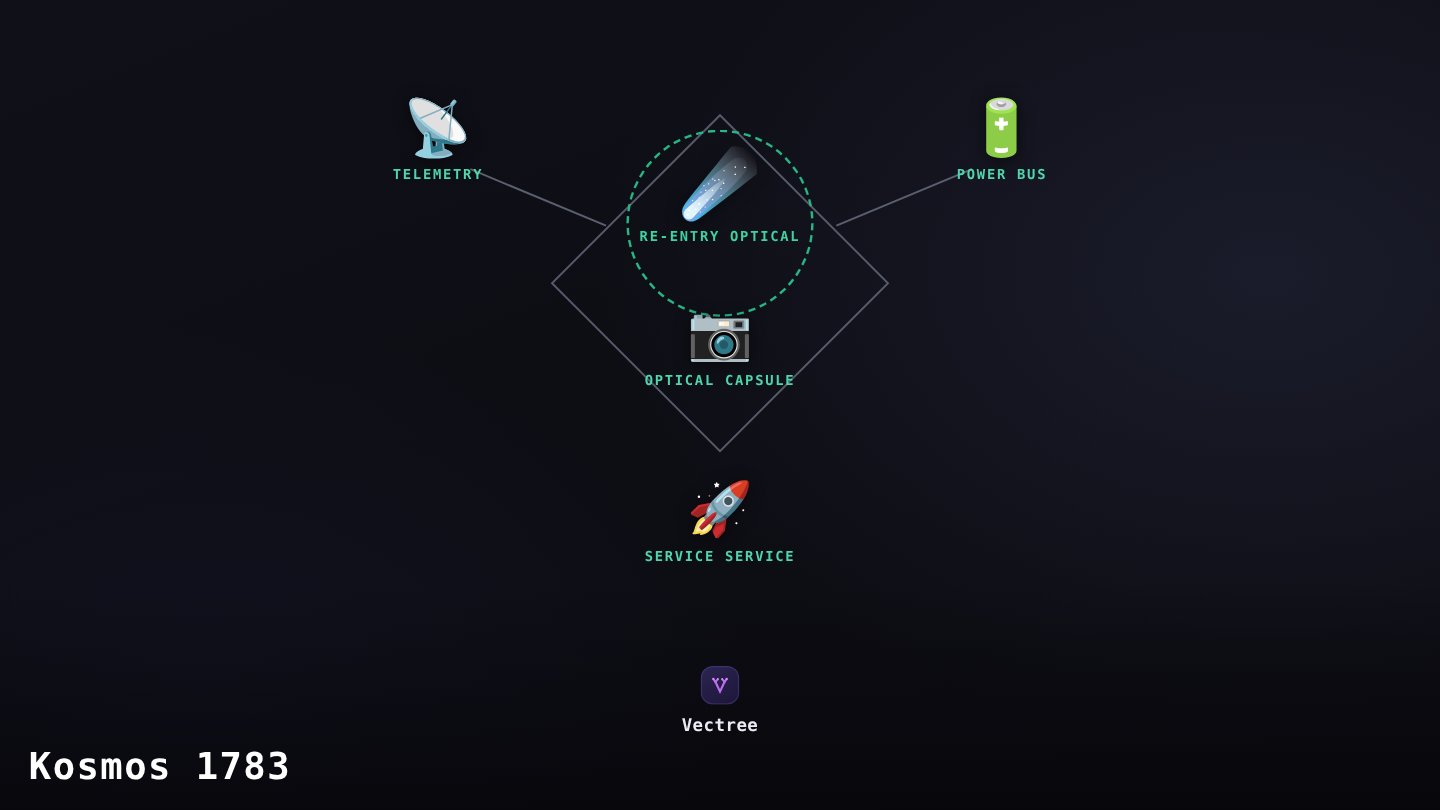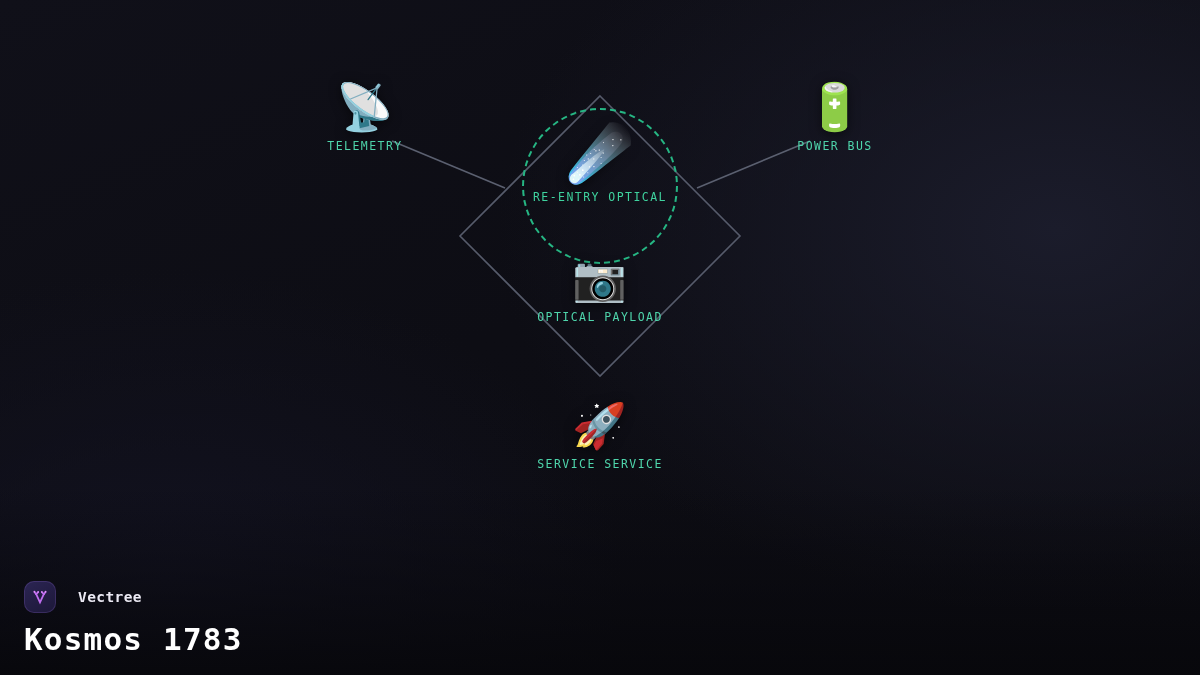--- a/index.html
+++ b/index.html
@@ -45,21 +45,21 @@
   .node-glyph {
     font-family:"DejaVu Sans","Liberation Sans",sans-serif;
     line-height:1;
     text-align:center;
     filter:drop-shadow(0 2px 6px rgba(0,0,0,.55));
   }
   .node-label {
     margin-top:9px;
     font-size:11.5px;
     letter-spacing:1.45px;
-    font-weight:400;
+    font-weight:700;
     color:#4fd6ac;
     text-align:right;
     white-space:nowrap;
   }
   .node.is-focus .node-label { color:#3fd39f; }
 
   .node.sz-lg  .node-glyph { font-size:54px; }
   .node.sz-md  .node-glyph { font-size:46px; }
   .node.sz-sm  .node-glyph { font-size:44px; }
 
@@ -71,21 +71,21 @@
     border:2px dashed #26b784;
     pointer-events:none;
   }
 
   
   #footer {
     position:absolute;
     left:24px; right:24px; bottom:18px;
     z-index:5;
   }
-  .brand { display:flex; align-items:center; gap:22px; margin-bottom:9px; }
+  .brand { display:flex; align-items:center; gap:10px; margin-bottom:9px;flex-direction:column; }
   .brand-mark {
     width:32px; height:32px; border-radius:10px;
     background:linear-gradient(150deg,#2b2553 0%,#231d44 55%,#1c1838 100%);
     display:flex; align-items:center; justify-content:center;
     box-shadow:inset 0 0 0 1px rgba(150,110,220,.22);
     flex:0 0 auto;
   }
   .brand-name {
     font-size:14.5px; font-weight:700; color:#eceaf4; letter-spacing:.4px;
   }
@@ -127,21 +127,21 @@
       <div class="node-label">TELEMETRY</div>
     </div>
 
     <div class="node sz-md" style="left:835px; top:118px;">
       <div class="node-glyph">🔋</div>
       <div class="node-label">POWER BUS</div>
     </div>
 
     <div class="node sz-sm" style="left:600px; top:290px;">
       <div class="node-glyph">📷</div>
-      <div class="node-label">OPTICAL PAYLOAD</div>
+      <div class="node-label">OPTICAL CAPSULE</div>
     </div>
 
     <div class="node sz-sm" style="left:600px; top:437px;">
       <div class="node-glyph">🚀</div>
       <div class="node-label">SERVICE SERVICE</div>
     </div>
 
   </div>
 
   <div id="footer">

